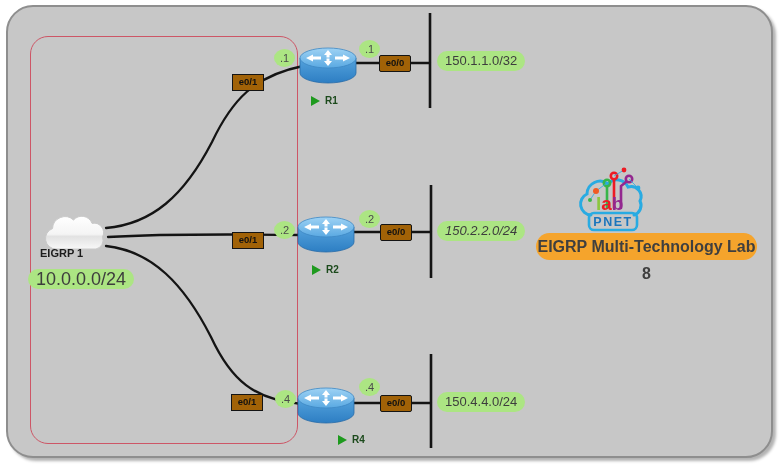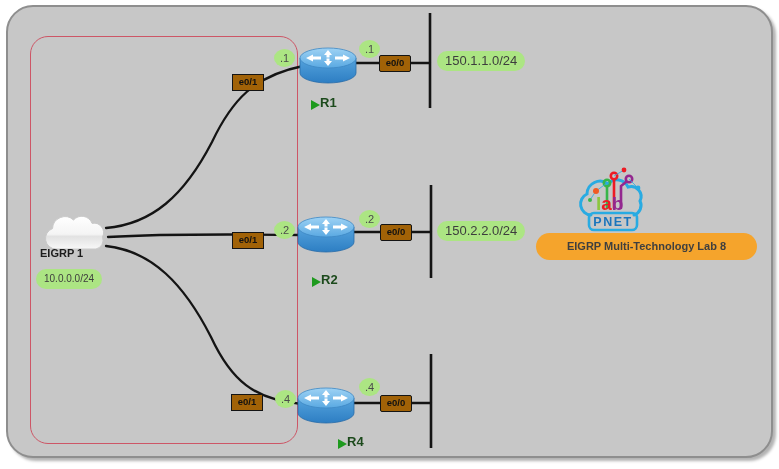--- a/index.html
+++ b/index.html
@@ -10,30 +10,30 @@
             border:1.5px solid #cd5666;border-radius:18px;}
   svg.lines{position:absolute;left:0;top:0;width:779px;height:469px;pointer-events:none;}
   .iface{position:absolute;background:#a16207;border:1.5px solid #141414;color:#111;
          font-weight:bold;font-size:9.5px;text-align:center;line-height:14px;width:30px;height:15px;}
   .iface.rnd{border-radius:0;}
   .iface.sq{border-radius:2px;}
   .dot{position:absolute;background:#ace583;color:#4b4b4b;font-size:11px;width:21px;height:18px;
        line-height:18px;text-align:center;border-radius:50%;}
   .netpill{position:absolute;background:#ace583;color:#3d3d3d;font-size:13px;height:20px;
            line-height:20px;padding:0 8px;border-radius:10px;white-space:nowrap;}
-  .rname{position:absolute;display:flex;align-items:flex-end;color:#1c4a1c;
-         font-weight:bold;font-size:13px;}
+  .rname{position:absolute;display:flex;align-items:flex-end;gap:5px;color:#1c4a1c;
+         font-weight:bold;font-size:10px;}
   .tri{width:0;height:0;border-left:9px solid #1e9a1e;border-top:5px solid transparent;
        border-bottom:5px solid transparent;}
   .cloud-label{position:absolute;left:40px;top:247px;width:74px;text-align:left;
                color:#1d1d1d;font-weight:bold;font-size:11px;}
-  .cloud-net{left:36px;top:269px;font-size:10px;}
+  .cloud-net{left:28px;top:269px;font-size:18px;}
   .node{position:absolute;}
   .banner{position:absolute;left:536px;top:233px;width:221px;height:27px;background:#f5a42c;
-          border-radius:13.5px;color:#3f3f3f;font-weight:bold;font-size:11px;
+          border-radius:13.5px;color:#3f3f3f;font-weight:bold;font-size:16px;
           text-align:center;line-height:27px;}
   .logo{position:absolute;left:574px;top:158px;}
 </style>
 </head>
 <body>
 
 <div id="stage">
   <div class="canvas"></div>
   <div class="red-zone"></div>
 
@@ -92,43 +92,43 @@
         <polygon points="51,11 44,7.5 44,9.6 36,9.6 36,12.4 44,12.4 44,14.5"></polygon>
       </g>
     </svg>
   </div>
   <div class="dot" style="left:359px;top:40px;">.1</div>
   <div class="iface sq" style="left:379px;top:55px;">e0/0</div>
   <div class="rname" style="left:311px;top:95px;">
     <span class="tri"></span>
     <span>R1</span>
   </div>
-  <div class="netpill" style="left:437px;top:51px;">150.1.1.0/24</div>
+  <div class="netpill" style="left:437px;top:51px;">150.1.1.0/32</div>
 
   <div class="iface rnd" style="left:232px;top:232px;">e0/1</div>
   <div class="dot" style="left:274px;top:221px;">.2</div>
   <div class="node" style="left:297px;top:216px;">
     <svg width="58" height="37" viewBox="0 0 58 37">
       <path d="M1 11 V26 a28 10 0 0 0 56 0 V11" fill="url(#rb1)" stroke="#2a6ca8" stroke-width="0.8"></path>
       <ellipse cx="29" cy="11" rx="28" ry="10" fill="url(#rt1)" stroke="#3d88c4" stroke-width="0.8"></ellipse>
       <g fill="#ffffff">
         <polygon points="29,3 25,8 27.5,8 27.5,10.5 30.5,10.5 30.5,8 33,8"></polygon>
         <polygon points="29,19 25,14 27.5,14 27.5,11.5 30.5,11.5 30.5,14 33,14"></polygon>
         <polygon points="7,11 14,7.5 14,9.6 22,9.6 22,12.4 14,12.4 14,14.5"></polygon>
         <polygon points="51,11 44,7.5 44,9.6 36,9.6 36,12.4 44,12.4 44,14.5"></polygon>
       </g>
     </svg>
   </div>
   <div class="dot" style="left:359px;top:210px;">.2</div>
   <div class="iface sq" style="left:380px;top:224px;">e0/0</div>
-  <div class="rname" style="left:312px;top:264px;margin-top:8px;">
+  <div class="rname" style="left:312px;top:264px;">
     <span class="tri"></span>
     <span>R2</span>
   </div>
-  <div class="netpill" style="left:437px;top:221px;">150.2.2.0/24</div>
+  <div class="netpill" style="left:437px;top:221px;font-style:italic;">150.2.2.0/24</div>
 
   <div class="iface rnd" style="left:231px;top:394px;">e0/1</div>
   <div class="dot" style="left:275px;top:390px;">.4</div>
   <div class="node" style="left:297px;top:387px;">
     <svg width="58" height="37" viewBox="0 0 58 37">
       <path d="M1 11 V26 a28 10 0 0 0 56 0 V11" fill="url(#rb1)" stroke="#2a6ca8" stroke-width="0.8"></path>
       <ellipse cx="29" cy="11" rx="28" ry="10" fill="url(#rt1)" stroke="#3d88c4" stroke-width="0.8"></ellipse>
       <g fill="#ffffff">
         <polygon points="29,3 25,8 27.5,8 27.5,10.5 30.5,10.5 30.5,8 33,8"></polygon>
         <polygon points="29,19 25,14 27.5,14 27.5,11.5 30.5,11.5 30.5,14 33,14"></polygon>
@@ -136,20 +136,21 @@
         <polygon points="51,11 44,7.5 44,9.6 36,9.6 36,12.4 44,12.4 44,14.5"></polygon>
       </g>
     </svg>
   </div>
   <div class="dot" style="left:359px;top:378px;">.4</div>
   <div class="iface sq" style="left:380px;top:395px;">e0/0</div>
   <div class="rname" style="left:314px;top:434px;padding-left:24px;">
     <span class="tri"></span>
     <span>R4</span>
   </div>
+  <div class="netpill" style="left:437px;top:392px;">150.4.4.0/24</div>
 
   <div class="logo">
     <svg width="78" height="78" viewBox="0 0 78 78">
       <path d="M17 57 a11 11 0 0 1 -4 -21 a13 13 0 0 1 21 -10 a12 12 0 0 1 20 3 a10 10 0 0 1 12 14 a10 10 0 0 1 -6 14" fill="none" stroke="#29abe2" stroke-width="3" stroke-linecap="round"></path>
 
       <g fill="none" stroke-width="2.6" stroke-linecap="round">
         <path d="M33 50 V29" stroke="#39b54a"></path>
           <circle cx="33" cy="25" r="3.2" stroke="#39b54a"></circle>
         <path d="M40 50 V22" stroke="#ed1c24"></path>
           <circle cx="40" cy="18" r="3.2" stroke="#ed1c24"></circle>

